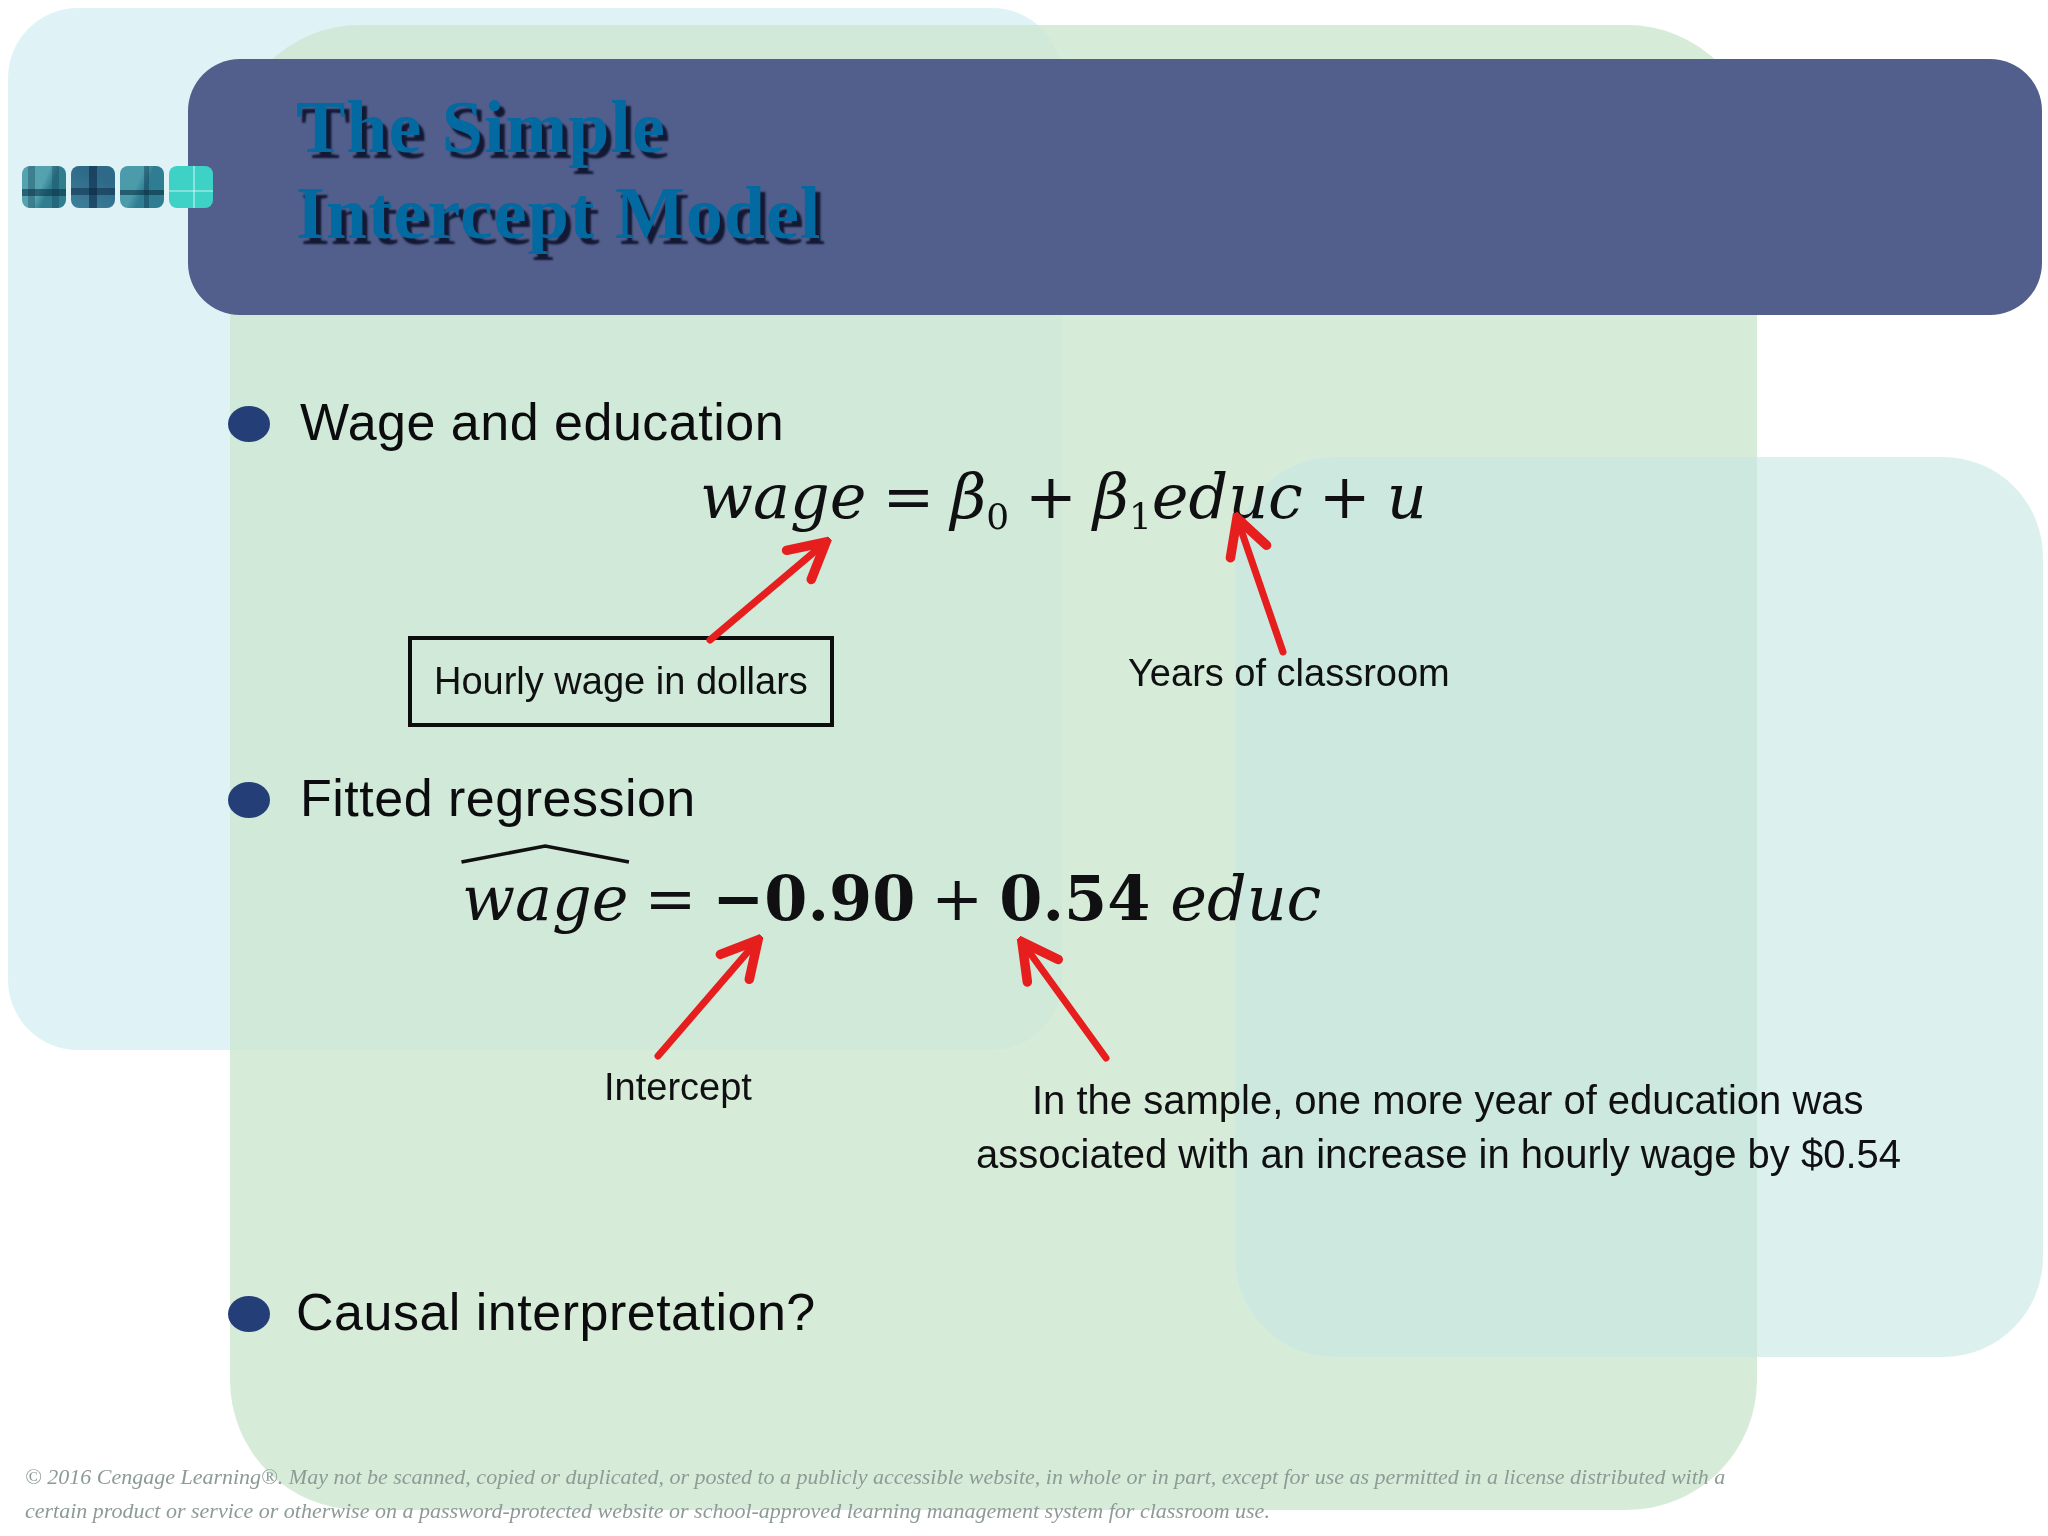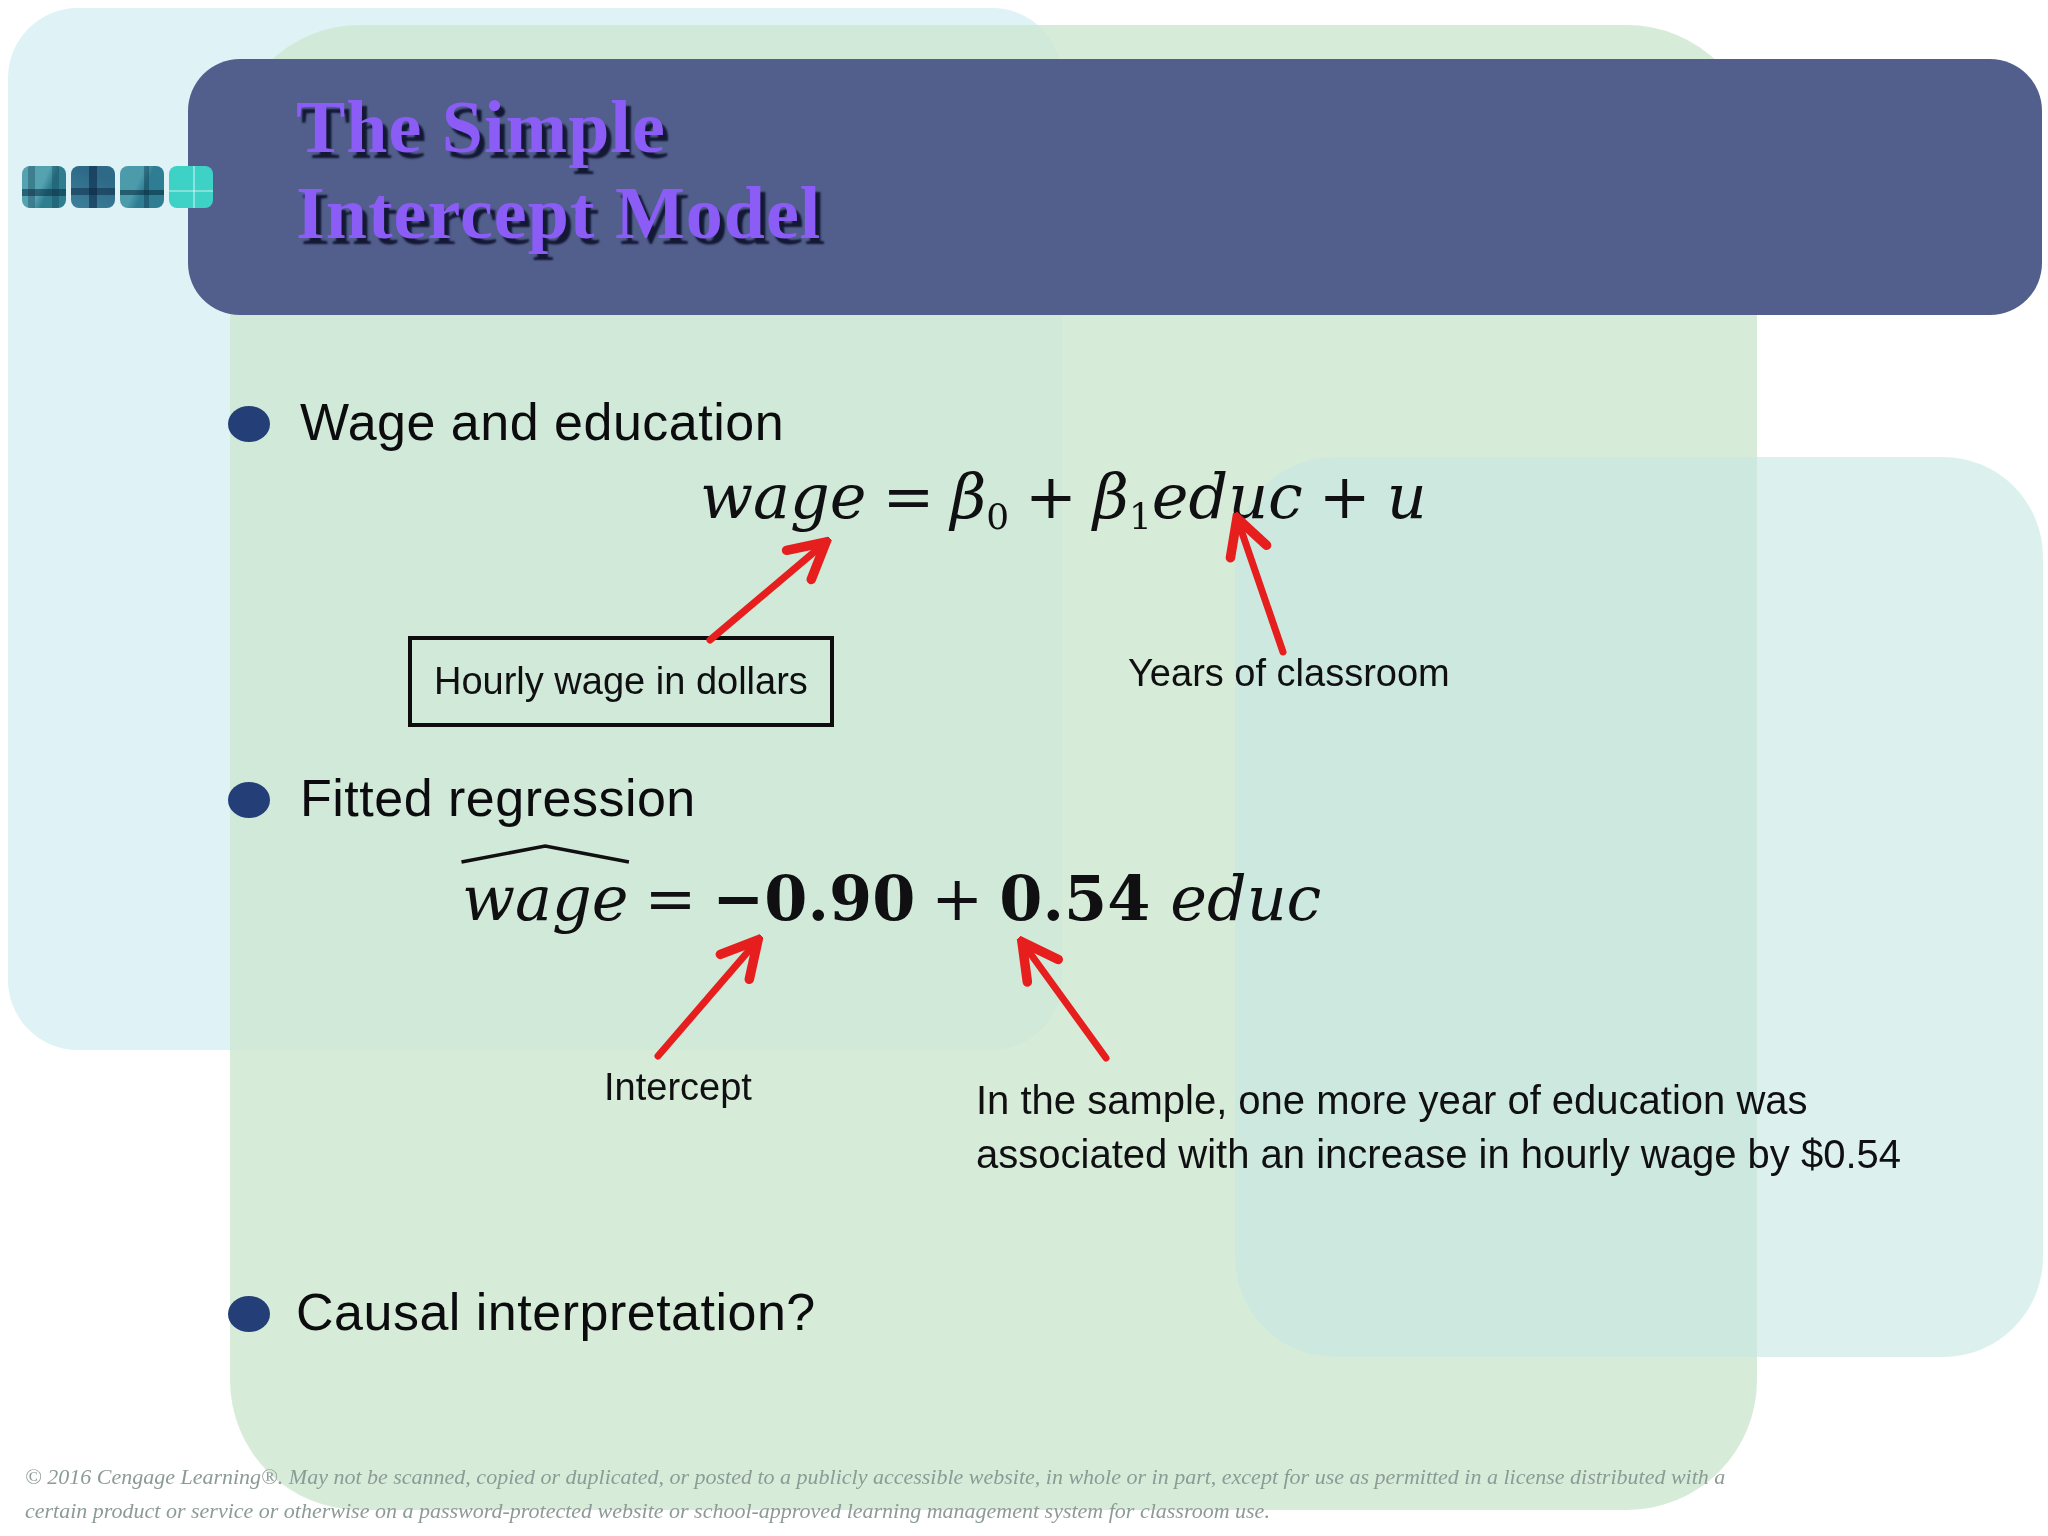--- a/index.html
+++ b/index.html
@@ -9,21 +9,21 @@
 
   
   .shape{position:absolute;}
   .shape-a{left:8px;top:8px;width:1054px;height:1042px;border-radius:70px;background:#dff3f6;}
   .shape-b{left:230px;top:25px;width:1527px;height:1485px;border-radius:130px;background:rgba(206,231,209,0.82);}
   .shape-c{left:1235px;top:457px;width:808px;height:900px;border-radius:100px;background:rgba(198,232,226,0.62);}
 
   
   .title-bar{position:absolute;left:188px;top:59px;width:1854px;height:256px;border-radius:52px;background:#525f8d;}
   .title{position:absolute;left:296px;top:84px;margin:0;font-family:"Liberation Serif",serif;
-         font-weight:700;font-size:74px;line-height:86px;color:#8b5cf6;letter-spacing:1px;
+         font-weight:700;font-size:74px;line-height:86px;color:#0369a1;letter-spacing:1px;
          text-shadow:5px 6px 2px rgba(8,12,35,0.85);}
 
   
   .sq{position:absolute;top:166px;width:44px;height:42px;border-radius:8px;}
   .sq1{left:22px;background:
     linear-gradient(180deg,transparent 0 55%,rgba(8,45,66,0.55) 55% 72%,transparent 72%),
     linear-gradient(90deg,transparent 0 14%,rgba(8,45,66,0.30) 14% 30%,transparent 30% 68%,rgba(8,45,66,0.28) 68% 84%,transparent 84%),
     linear-gradient(115deg,rgba(130,205,215,0.45) 0 45%,transparent 60%),#2f7e90;}
   .sq2{left:71px;background:
     linear-gradient(90deg,transparent 0 40%,rgba(6,30,60,0.5) 40% 58%,transparent 58%),
@@ -93,21 +93,21 @@
   <span class="dot abs" style="left:228px;top:782px;"></span>
   <div class="bullet-text" style="left:300px;top:768px;">Fitted regression</div>
 
   <div class="formula" style="left:462px;top:862px;">
     <span class="hatword"><svg class="hat" viewBox="0 0 100 20" preserveAspectRatio="none">
           <polyline points="2,18 50,2 98,18"></polyline>
         </svg><span>wage</span></span><span class="op">=</span><span class="num">−0.90</span><span class="op">+</span><span class="num">0.54</span><span style="margin-left:20px;">educ</span>
   </div>
 
   <div class="label" style="left:604px;top:1066px;">Intercept</div>
-  <div class="note-line" style="left:976px;top:1078px;">In the sample, one more year of education was</div>
+  <div class="note-line" style="left:1032px;top:1078px;">In the sample, one more year of education was</div>
   <div class="note-line" style="left:976px;top:1132px;">associated with an increase in hourly wage by $0.54</div>
 
   <span class="dot abs" style="left:228px;top:1296px;"></span>
   <div class="bullet-text" style="left:296px;top:1282px;">Causal interpretation?</div>
 
   <div class="footer-line" style="top:1464px;">© 2016 Cengage Learning®. May not be scanned, copied or duplicated, or posted to a publicly accessible website, in whole or in part, except for use as permitted in a license distributed with a</div>
   <div class="footer-line" style="top:1498px;">certain product or service or otherwise on a password-protected website or school-approved learning management system for classroom use.</div>
 
   <svg id="arrows">
     <defs>

